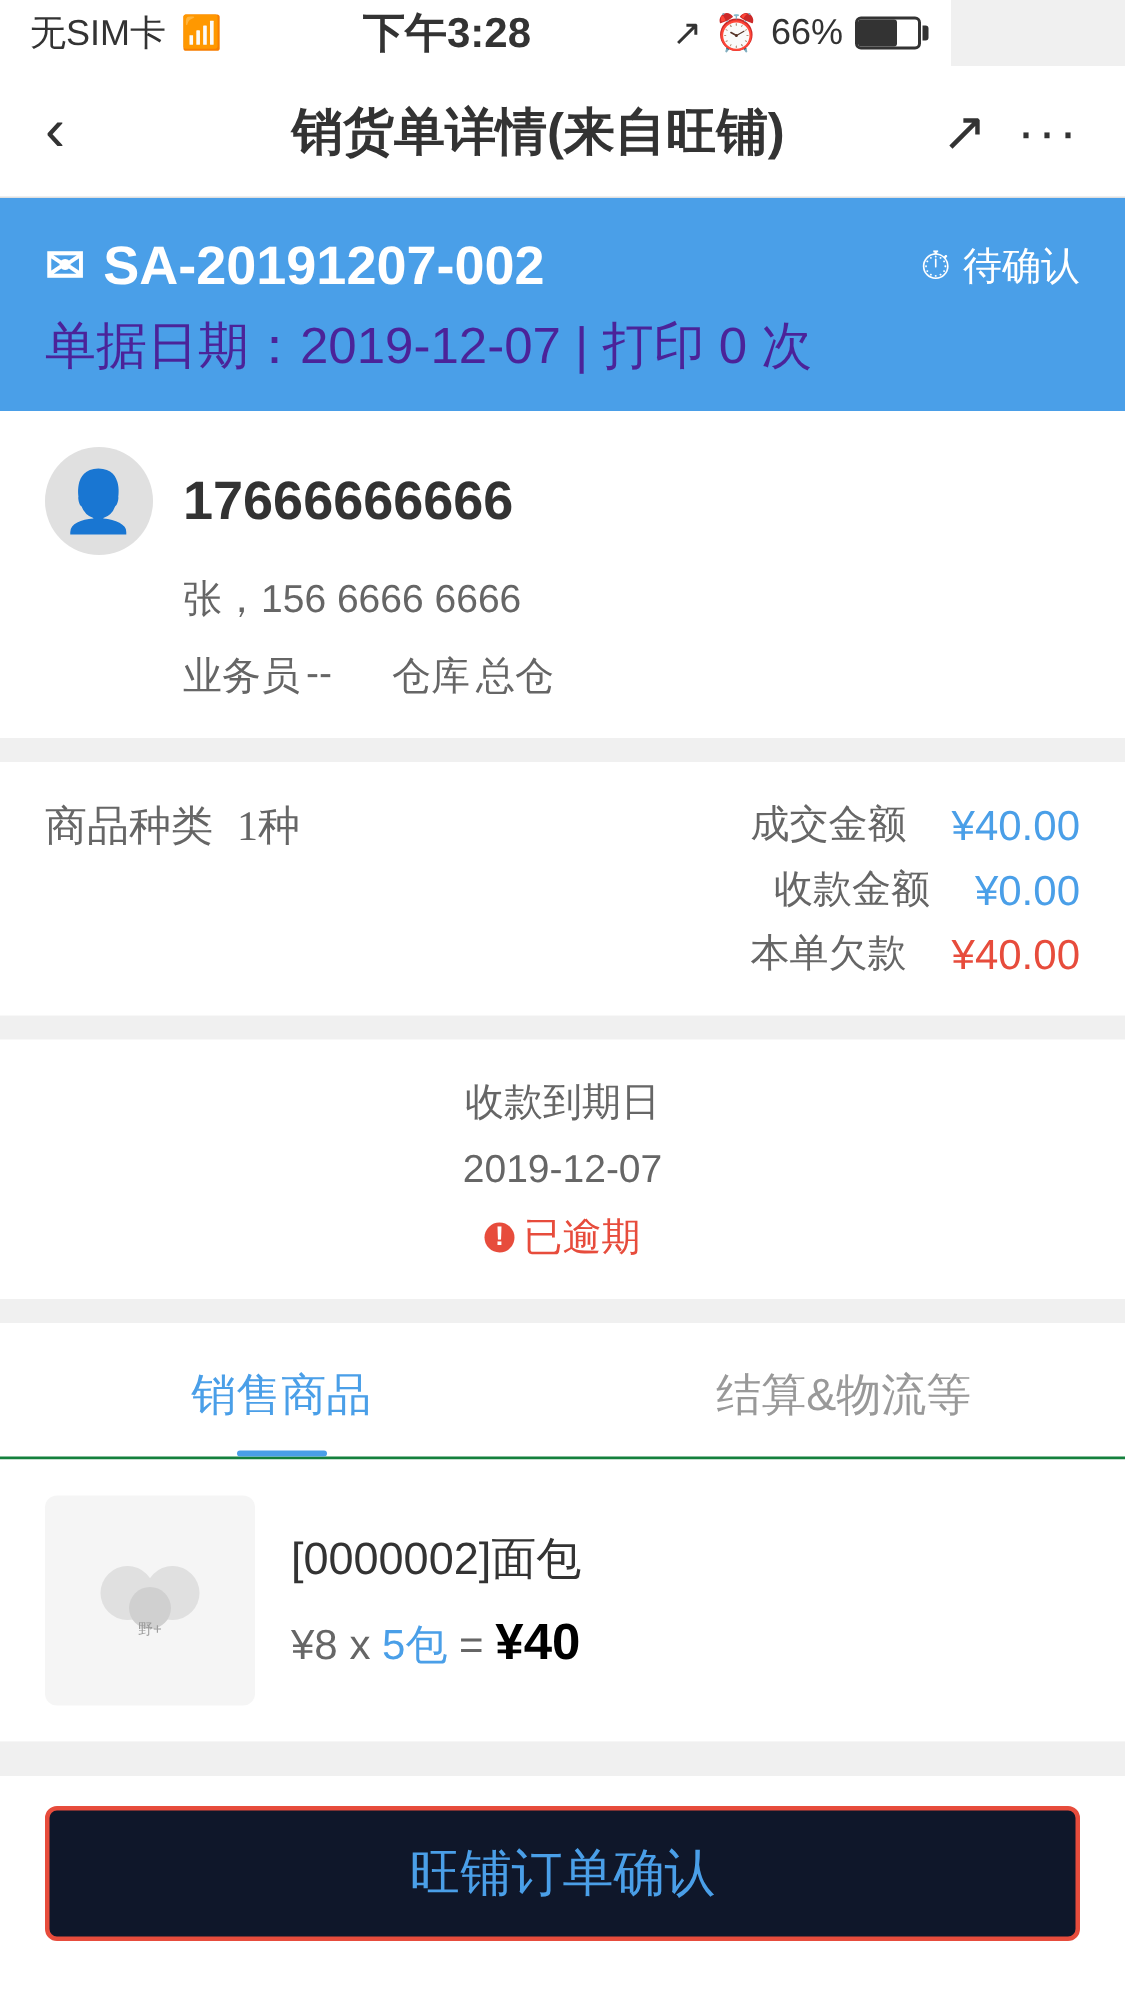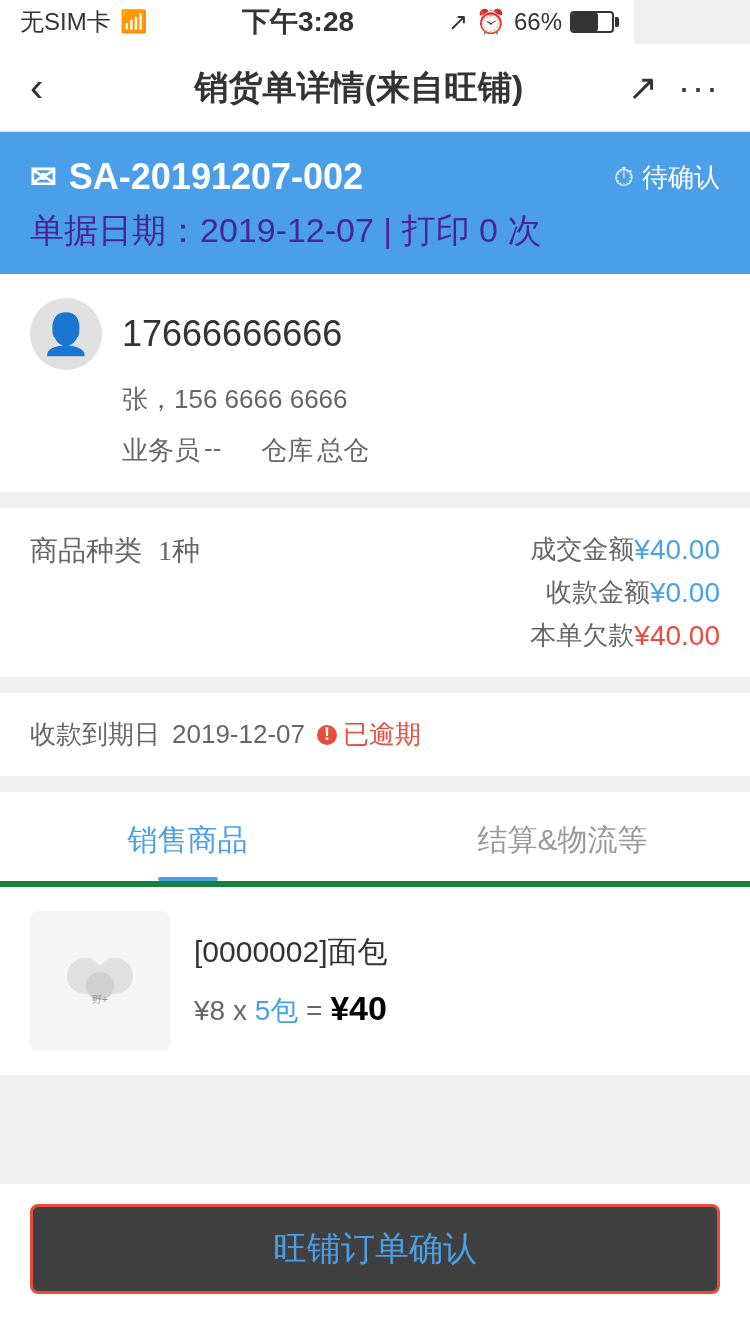--- a/index.html
+++ b/index.html
@@ -149,21 +149,21 @@
       align-items: center;
       justify-content: center;
       flex-shrink: 0;
     }
     .avatar-icon {
       font-size: 40px;
       color: #999;
     }
     .customer-phone {
       font-size: 36px;
-      font-weight: 400;
+      font-weight: 700;
       color: #333;
     }
     .customer-name {
       font-size: 26px;
       color: #666;
       margin-bottom: 16px;
       padding-left: 92px;
     }
     .customer-meta {
       display: flex;
@@ -197,41 +197,43 @@
     }
     .summary-right {
       display: flex;
       flex-direction: column;
       gap: 8px;
       align-items: flex-end;
     }
     .amount-row {
       display: flex;
       justify-content: space-between;
-      font-size: 26px;
-      color: #666;
-      align-items: center;
+      gap: 30px;
+      font-size: 26px;
+      color: #666;
+      align-items: flex-end;
     }
     .amount-value {
       color: #4a9fe8;
       font-size: 28px;
       font-weight: 400;
     }
     .amount-value.red { color: #e74c3c; }
 
     
     .due-section {
       background: #fff;
       padding: 24px 30px;
       margin-bottom: 16px;
       font-size: 26px;
       color: #666;
       display: flex;
       align-items: center;
       gap: 12px;
+      flex-direction: column;
     }
     .overdue-badge {
       display: flex;
       align-items: center;
       gap: 6px;
       color: #e74c3c;
       font-size: 26px;
     }
     .overdue-dot {
       width: 20px;
@@ -246,21 +248,21 @@
       font-weight: 700;
     }
 
     
     .tabs-section {
       background: #fff;
       margin-bottom: 0;
     }
     .tabs-header {
       display: flex;
-      border-bottom: 6px solid #15803d;
+      border-bottom: 2px solid #15803d;
     }
     .tab-item {
       flex: 1;
       text-align: center;
       padding: 28px 0 20px;
       font-size: 30px;
       color: #999;
       position: relative;
       cursor: pointer;
     }
@@ -331,21 +333,21 @@
       left: 0;
       width: 750px;
       background: #fff;
       padding: 20px 30px 40px;
     }
     .confirm-button {
       width: 100%;
       height: 90px;
       border: 3px solid #e74c3c;
       border-radius: 8px;
-      background: #404040;
+      background: #0f172a;
       color: #4a9fe8;
       font-size: 34px;
       font-weight: 500;
       cursor: pointer;
       display: flex;
       align-items: center;
       justify-content: center;
     }
 
     

